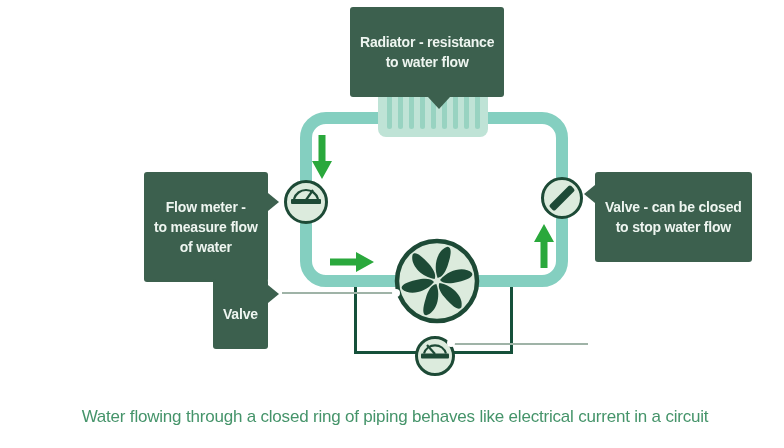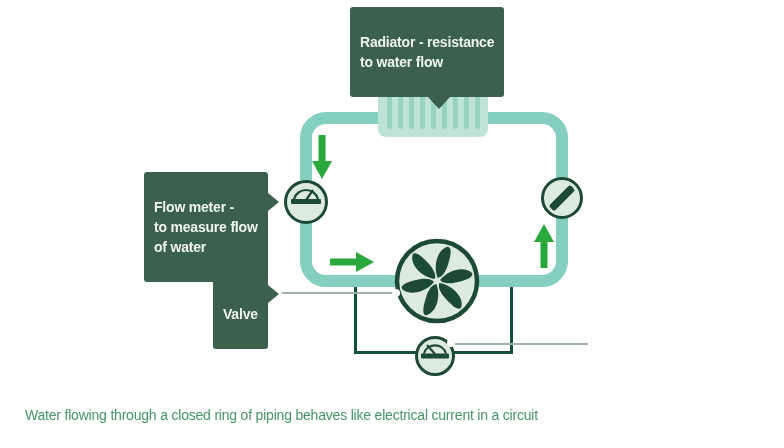--- a/index.html
+++ b/index.html
@@ -27,31 +27,31 @@
   
   .arrow{position:absolute;width:20px;height:44px;}
   .arrow path{fill:var(--arrow);}
   
   .icon{position:absolute;}
   
   .bubble{
     position:absolute;background:var(--label_bg);color:var(--label_text);
     padding:5px 10px;border-radius:3px;
     font-size:14px;font-weight:bold;line-height:20px;
-    white-space:pre-line;letter-spacing:-0.2px;
+    white-space:pre-line;letter-spacing:-0.2px;text-align:center;
   }
   .bubble .ptr{position:absolute;width:0;height:0;}
   .ptr-down{left:78px;top:100%;border-left:11px solid transparent;border-right:11px solid transparent;border-top:12px solid var(--label_bg);}
   .ptr-right{left:100%;border-top:9px solid transparent;border-bottom:9px solid transparent;border-left:11px solid var(--label_bg);}
   .ptr-left{right:100%;border-top:9px solid transparent;border-bottom:9px solid transparent;border-right:11px solid var(--label_bg);}
   .bubble-valve{text-align:center;}
   
   .caption{
     position:absolute;left:25px;top:407px;width:740px;
-    font-size:14px;color:var(--caption);letter-spacing:-0.2px;
+    font-size:17px;color:var(--caption);letter-spacing:-0.2px;text-align:center;
   }
 </style>
 </head>
 <body>
 
 <div id="canvas">
 
   <div class="pipe"></div>
 
   <div class="line" style="left:354px;top:287px;width:3px;height:67px;"></div>
@@ -122,20 +122,25 @@
     <span class="ptr ptr-down"></span>
   </div>
 
   <div class="bubble" style="left:144px;top:172px;">
     <span>Flow meter -
 to measure flow
 of water</span>
     <span class="ptr ptr-right" style="top:21px;"></span>
   </div>
 
+  <div class="bubble bubble-valve" style="left:595px;top:172px;">
+    <span>Valve - can be closed
+to stop water flow</span>
+    <span class="ptr ptr-left" style="top:13px;"></span>
+  </div>
 
   <div class="bubble" style="left:213px;top:279px;">
     <span>Valve</span>
     <span class="ptr ptr-right" style="top:6px;"></span>
   </div>
 
 
   <div class="caption">Water flowing through a closed ring of piping behaves like electrical current in a circuit</div>
 
 </div>

